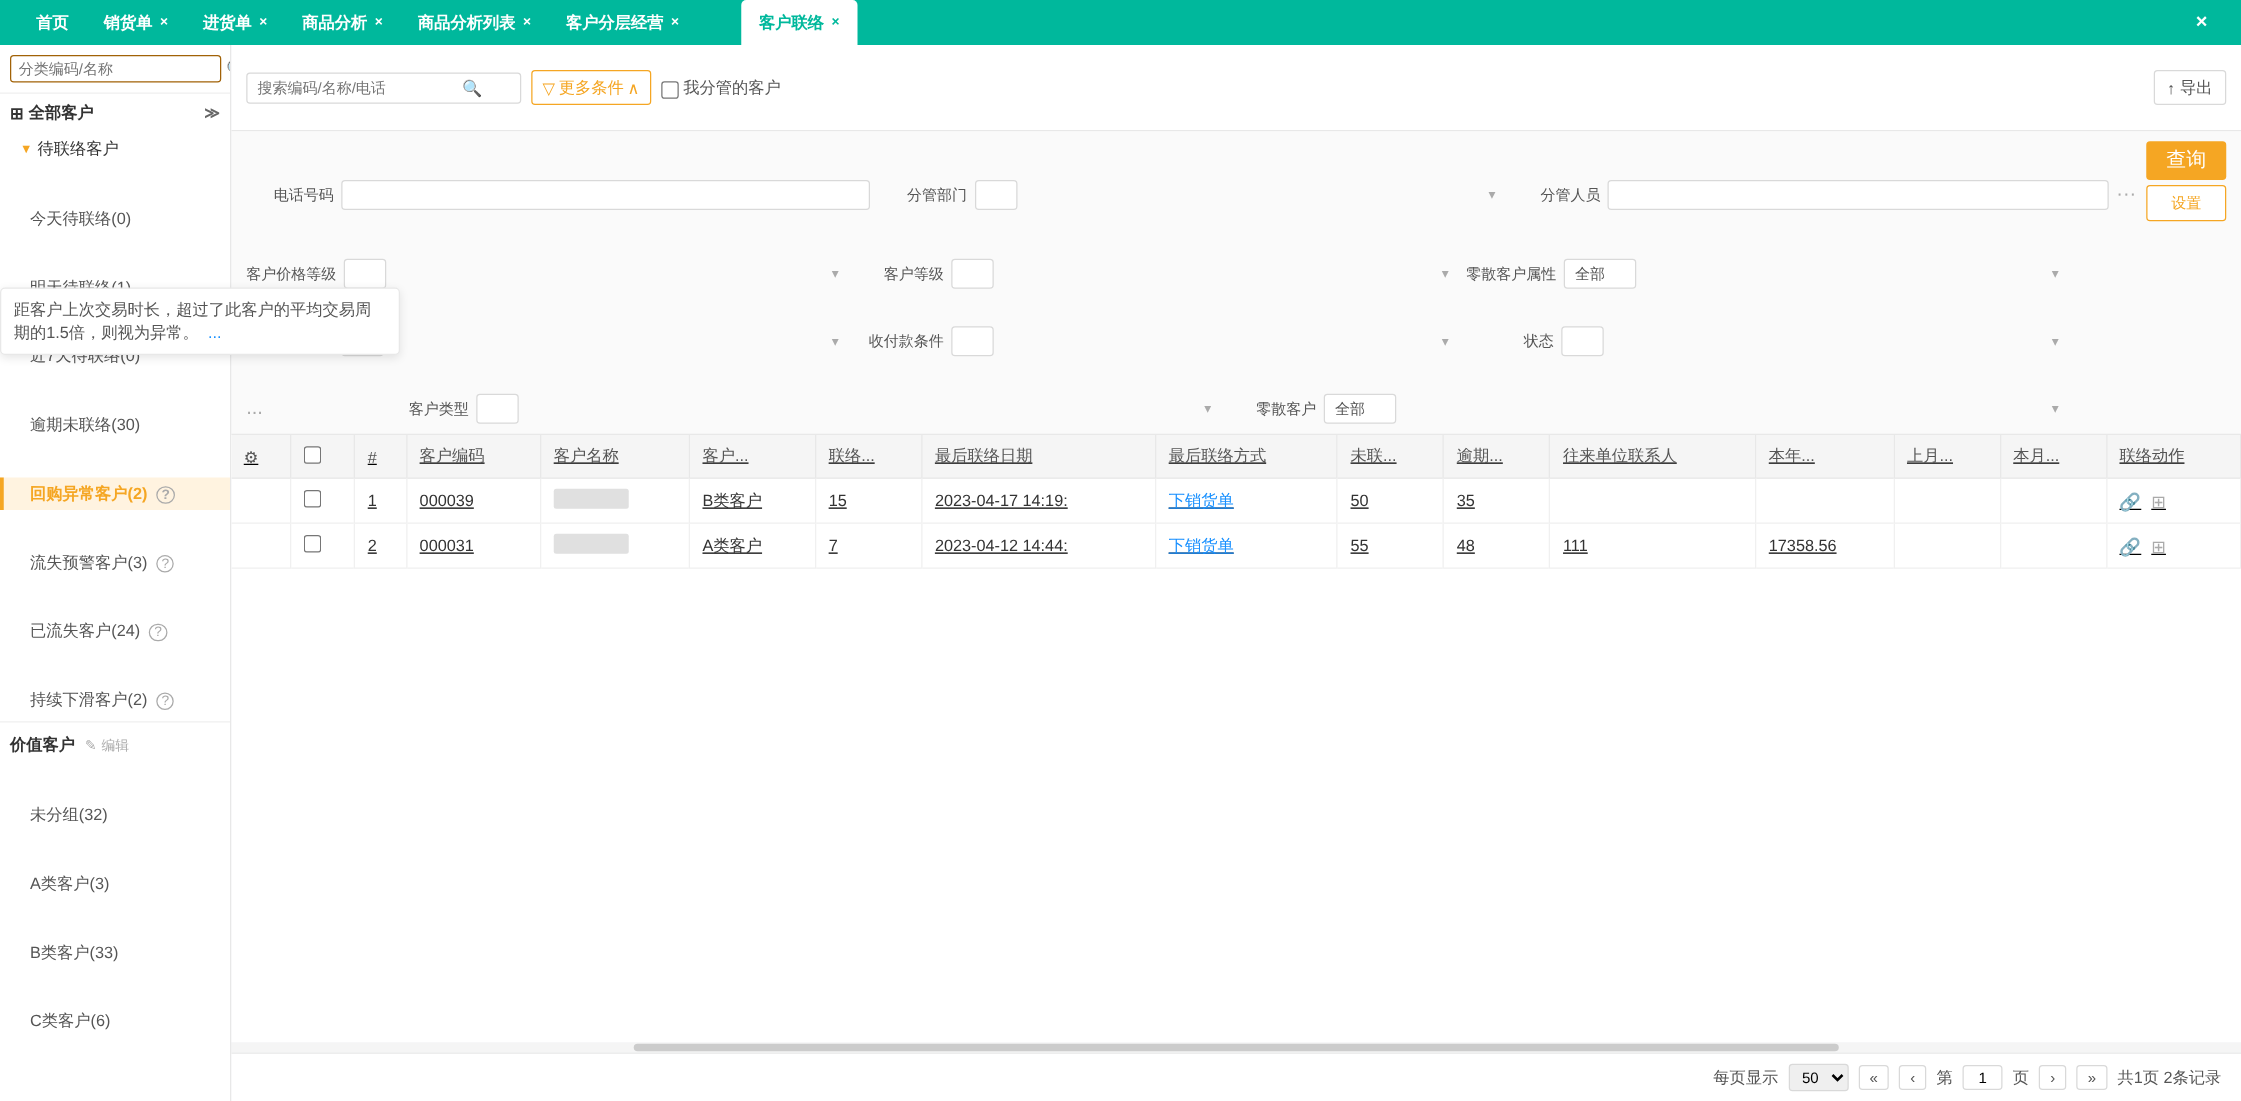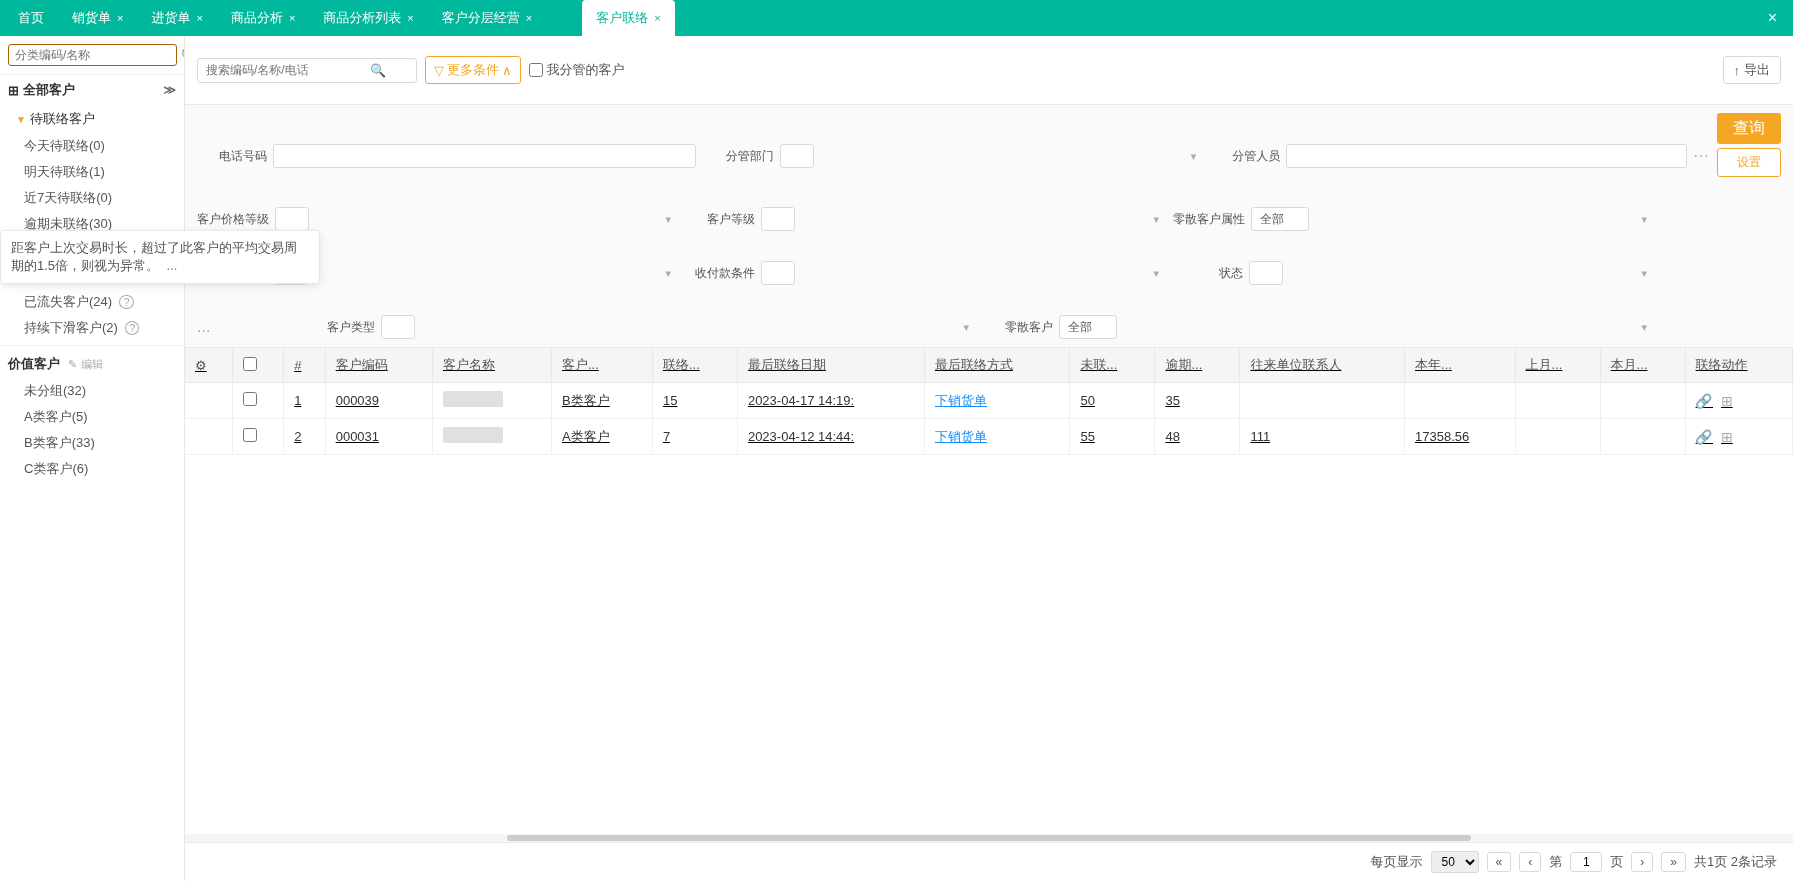--- a/index.html
+++ b/index.html
@@ -4,22 +4,23 @@
   <style>
     * { box-sizing: border-box; margin: 0; padding: 0; font-family: 'Microsoft YaHei', Arial, sans-serif; font-size: 13px; }
     body { background: #f0f2f5; width: 1793px; min-height: 881px; overflow: hidden; }
 
     
     .top-nav {
       background: #00b89c;
       height: 36px;
       display: flex;
       align-items: center;
-      padding: 0 4px;
+      padding: 0 15px;
       gap: 0;
+      font-weight: bold;
     }
     .nav-item {
       color: #fff;
       padding: 0 14px;
       height: 36px;
       display: flex;
       align-items: center;
       cursor: pointer;
       font-size: 13px;
       white-space: nowrap;
@@ -104,20 +105,21 @@
     .sidebar-group-title .arrow {
       color: #f5a623;
       font-size: 10px;
     }
     .sidebar-item-leaf {
       padding: 4px 8px 4px 24px;
       color: #555;
       font-size: 12px;
       cursor: pointer;
       white-space: nowrap;
+      margin-top: 29px;
     }
     .sidebar-item-active {
       background: #fff3e0;
       color: #f5a623;
       font-weight: bold;
       border-left: 3px solid #f5a623;
       padding-left: 21px;
     }
     .sidebar-divider { height: 1px; background: #f0f0f0; margin: 4px 0; }
 
@@ -186,21 +188,21 @@
       color: #f5a623;
       cursor: pointer;
       font-size: 12px;
       gap: 3px;
       border: 1px solid #f5a623;
       border-radius: 3px;
       padding: 4px 8px;
     }
     .my-customers {
       display: flex;
-      align-items: center;
+      align-items: flex-end;
       gap: 4px;
       font-size: 12px;
       color: #555;
     }
     .export-btn {
       margin-left: auto;
       display: flex;
       align-items: center;
       gap: 4px;
       color: #555;
@@ -508,21 +510,21 @@
     <div class="price-customer-header">
       <span style="font-weight:bold;color:#333;">价值客户</span>
       <span style="margin-left:4px;color:#aaa;cursor:pointer;font-size:11px;">✎</span>
       <span style="color:#aaa;font-size:11px;">编辑</span>
     </div>
 
     <div class="sidebar-item-leaf">
       <span>未分组(32)</span>
     </div>
     <div class="sidebar-item-leaf">
-      <span>A类客户(5)</span>
+      <span>A类客户(3)</span>
     </div>
     <div class="sidebar-item-leaf">
       <span>B类客户(33)</span>
     </div>
     <div class="sidebar-item-leaf">
       <span>C类客户(6)</span>
     </div>
   </div>
 
   <div class="tooltip-box">

